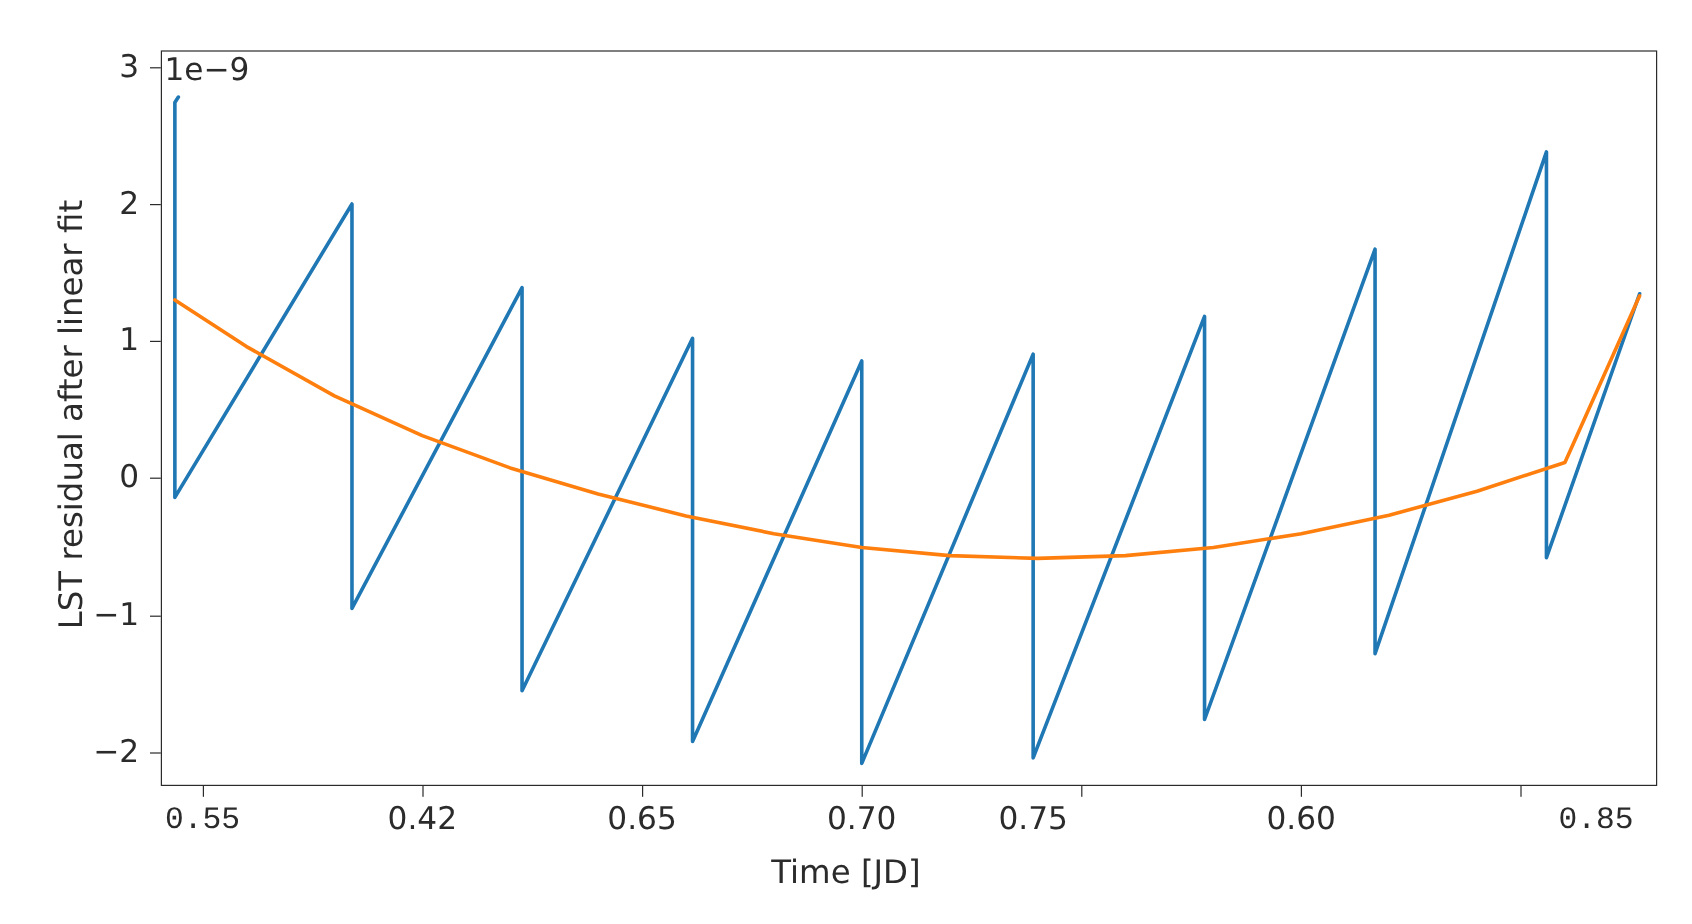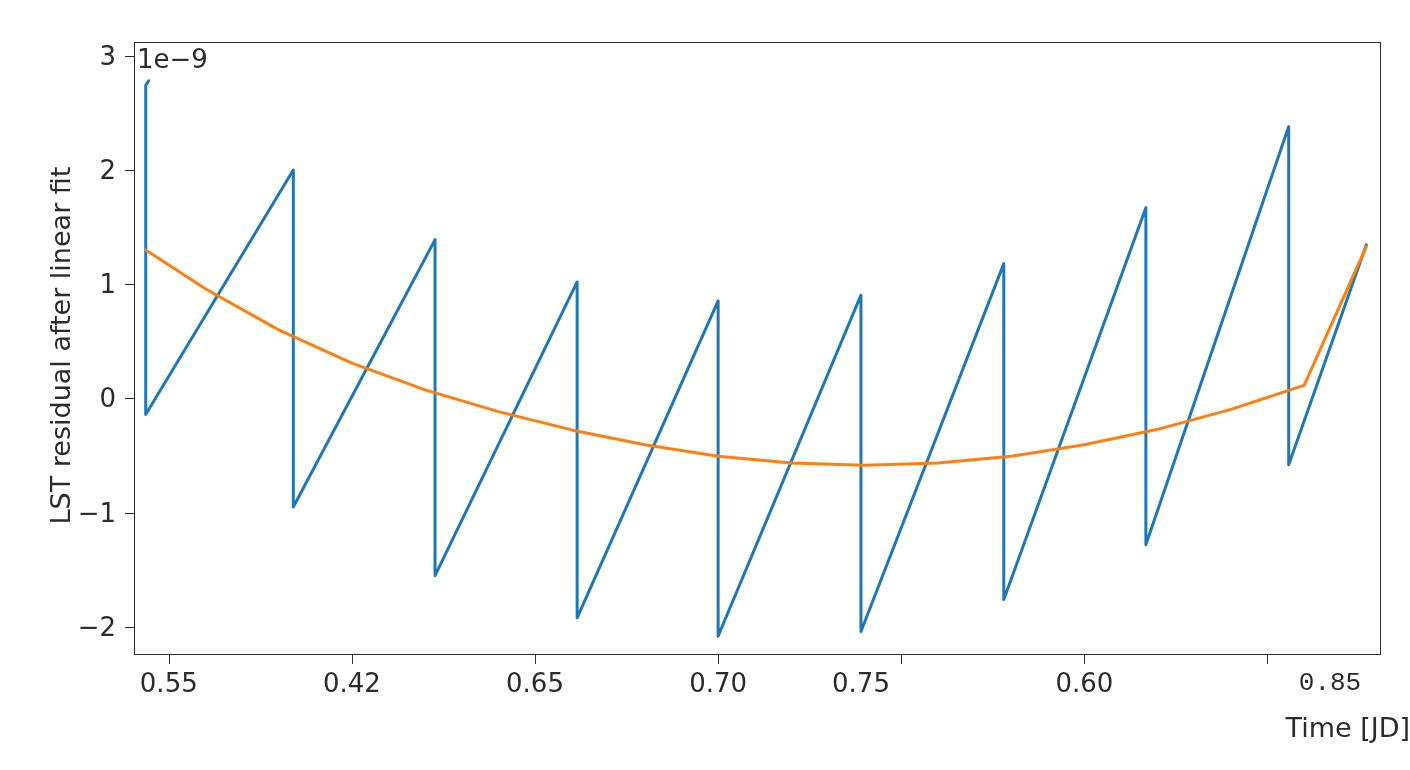--- a/index.html
+++ b/index.html
@@ -88,21 +88,21 @@
     height: 9px;
     width: 0;
     border-left: 1.3px solid #2b2b2b;
   }
   
   #x-axis-title {
     position: absolute;
     left: 0;
     top: 712px;
     width: 1410px;
-    text-align: right;
+    text-align: center;
     font-size: 27px;
     color: #2b2b2b;
   }
   #y-axis-title {
     position: absolute;
     left: -260px;
     top: 330px;
     width: 640px;
     text-align: center;
     font-size: 27px;
@@ -163,21 +163,21 @@
       <div class="ytick-mark" style="top: 398.488px;"></div>
       <div class="ytick-label" style="top: 398.488px; left: 0px; width: 116px;">0</div>
       <div class="ytick-mark" style="top: 512.747px;"></div>
       <div class="ytick-label" style="top: 512.747px; left: 0px; width: 116px;">−1</div>
       <div class="ytick-mark" style="top: 627.007px;"></div>
       <div class="ytick-label" style="top: 627.007px; left: 0px; width: 116px;">−2</div>
     </div>
 
   <div id="xtick-container">
       <div class="xtick-mark" style="left: 168.791px;"></div>
-      <div class="xtick-label" style="left: 168.791px;">0.55</div>
+      <div class="xtick-label" style="left: 168.791px; font-family: Liberation Mono, monospace;">0.55</div>
       <div class="xtick-mark" style="left: 351.905px;"></div>
       <div class="xtick-label" style="left: 351.905px;">0.42</div>
       <div class="xtick-mark" style="left: 535.018px;"></div>
       <div class="xtick-label" style="left: 535.018px;">0.65</div>
       <div class="xtick-mark" style="left: 718.131px;"></div>
       <div class="xtick-label" style="left: 718.131px;">0.70</div>
       <div class="xtick-mark" style="left: 901.244px;"></div>
       <div class="xtick-label" style="left: 861px;">0.75</div>
       <div class="xtick-mark" style="left: 1084.36px;"></div>
       <div class="xtick-label" style="left: 1084.36px;">0.60</div>

